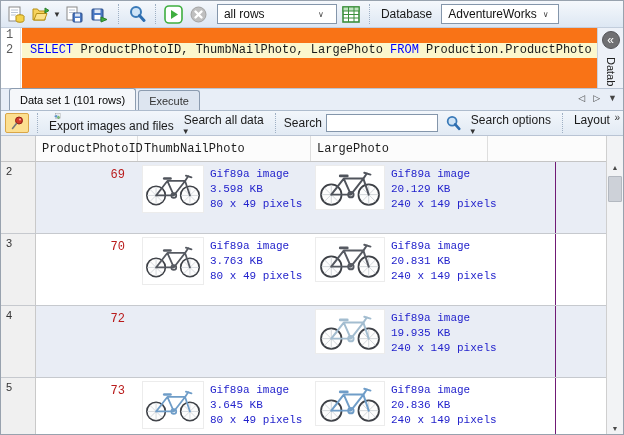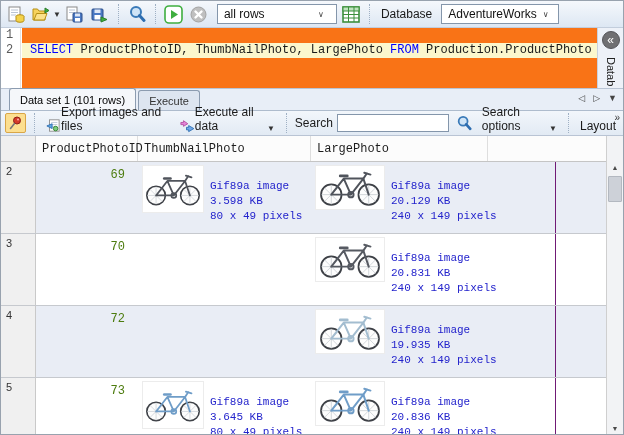--- a/index.html
+++ b/index.html
@@ -71,21 +71,21 @@
   .toolbar-res{
     position:absolute;left:0;top:110px;width:100%;height:25px;
     background:linear-gradient(#f2f6fb,#e2eaf4);
     border-bottom:1px solid #b9c4d4;
     display:flex;align-items:center;padding:0 4px;gap:4px;font-size:12px;
   }
   .pin-btn{
     width:24px;height:20px;background:#fcdf90;border:1px solid #d9a648;border-radius:2px;
     display:flex;align-items:center;justify-content:center;
   }
-  .res-btn{display:flex;align-items:flex-end;height:20px;padding:0 3px;border-radius:2px;}
+  .res-btn{display:flex;align-items:flex-start;height:20px;padding:0 3px;border-radius:2px;flex-direction:column;}
   .search-input{
     width:112px;height:18px;border:1px solid #8496ab;background:#fff;
     font-family:"Liberation Sans",sans-serif;font-size:11px;padding:0 3px;
   }
   .overflow{position:absolute;right:3px;top:1px;font-size:10px;color:#333;}
   
   .grid{position:absolute;left:0;top:135px;width:100%;height:300px;background:#fff;overflow:hidden;}
   .ghead{position:absolute;left:0;top:0;width:607px;height:26px;background:#fcfcfc;border-bottom:1px solid #c5c5c5;
          font-family:"Liberation Mono",monospace;font-size:12px;color:#1c1c1c;}
   .ghead .gh-gutter{position:absolute;left:0;top:0;width:35px;height:100%;background:#efefef;border-right:1px solid #c9c9c9;}
@@ -93,27 +93,27 @@
   .gh-id{left:35px;width:102px;}
   .gh-thumb{left:137px;width:173px;}
   .gh-large{left:310px;width:177px;}
   .grow{position:absolute;left:0;width:607px;height:72px;background:#fff;border-bottom:1px solid #c6c9ce;}
   .grow.alt{background:#e9edf5;}
   .grow .gutter-cell{
     position:absolute;left:0;top:0;width:35px;height:100%;background:#f0f0f0;
     border-right:1px solid #c9c9c9;font-size:11px;color:#333;padding:3px 0 0 5px;
   }
   .cell{position:absolute;top:0;height:100%;font-family:"Liberation Mono",monospace;}
-  .cell.id{left:35px;width:102px;text-align:right;padding:6px 13px 0 0;font-size:12px;color:#4d7c0f;}
+  .cell.id{left:35px;width:102px;text-align:right;padding:6px 13px 0 0;font-size:12px;color:#b91c1c;}
   .cell.thumb{left:137px;width:173px;}
   .cell.large{left:310px;width:245px;border-right:1px solid #701a75;}
   .img-box{position:absolute;left:4px;top:3px;background:#fff;border:1px solid #ececec;display:flex;align-items:center;justify-content:center;}
   .thumb .img-box{width:62px;height:48px;}
   .large .img-box{width:70px;height:45px;}
-  .meta{position:absolute;top:17px;font-size:11px;line-height:15px;color:#2323cc;white-space:pre;}
+  .meta{position:absolute;top:5px;font-size:11px;line-height:15px;color:#2323cc;white-space:pre;}
   .thumb .meta{left:72px;}
   .large .meta{left:80px;}
   
   .vscroll{position:absolute;right:0;top:0;width:17px;height:100%;background:#f2f3f5;border-left:1px solid #cfcfcf;}
   .vs-btn{position:absolute;left:0;width:100%;height:15px;display:flex;align-items:center;justify-content:center;font-size:7px;color:#4a4a4a;background:#f2f3f5;}
   .vs-up{top:24px;}
   .vs-down{bottom:0;}
   .vs-thumb{position:absolute;left:1px;width:14px;top:40px;height:26px;background:#cdd1d8;border:1px solid #b3b8c0;border-radius:1px;}
   
   svg{display:block;}
@@ -260,21 +260,21 @@
         <path d="M1 8 L7 5.5 L7 11 Z" fill="#5aa5e0" stroke="#2d6db0"></path>
         <circle cx="11" cy="11" r="2.6" fill="#7fc97f" stroke="#2b7f2b"></circle>
       </svg>
       <span>Export images and files</span>
     </div>
     <div class="res-btn">
       <svg width="17" height="14" viewBox="0 0 17 14">
         <path d="M1 4 L6 1 L6 3 L9 3 L9 5.5 L6 5.5 L6 7.5 Z" fill="#e583d6" stroke="#b04aa0" transform="rotate(180 5 4.2)"></path>
         <path d="M8 10 L14 6.5 L14 8.5 L16.5 8.5 L16.5 11.5 L14 11.5 L14 13.5 Z" fill="#6fa8e8" stroke="#2d6db0" transform="rotate(180 12 10)"></path>
       </svg>
-      <span>Execute all data</span>
+      <span>Search all data</span>
       <span class="caret">▼</span>
     </div>
     <div class="vsep"></div>
     <span>Search</span>
     <input class="search-input" value="" style="">
     <div class="tbtn" style="height:20px;">
       <svg width="16" height="16" viewBox="0 0 18 18">
         <circle cx="8" cy="7" r="5" fill="#cfe4f7" stroke="#3a7ab8" stroke-width="2"></circle>
         <path d="M11.5 10.5 L16 15.5" stroke="#2d6db0" stroke-width="3" stroke-linecap="round"></path>
       </svg>
@@ -319,20 +319,30 @@
         </div>
         <div class="meta"><span>Gif89a image</span>
 <span>20.129 KB</span>
 <span>240 x 149 pixels</span></div>
       </div>
     </div>
 
     <div class="grow" style="top:98px;">
       <div class="gutter-cell">3</div>
       <div class="cell id">70</div>
+      <div class="cell thumb">
+        <div class="img-box">
+          <svg width="58" height="40" viewBox="0 0 72 46">
+              <use href="#bike" stroke="#565a62"></use>
+            </svg>
+        </div>
+        <div class="meta"><span>Gif89a image</span>
+<span>3.763 KB</span>
+<span>80 x 49 pixels</span></div>
+      </div>
       <div class="cell large">
         <div class="img-box">
           <svg width="66" height="41" viewBox="0 0 72 46">
               <use href="#bike" stroke="#565a62"></use>
             </svg>
         </div>
         <div class="meta"><span>Gif89a image</span>
 <span>20.831 KB</span>
 <span>240 x 149 pixels</span></div>
       </div>

